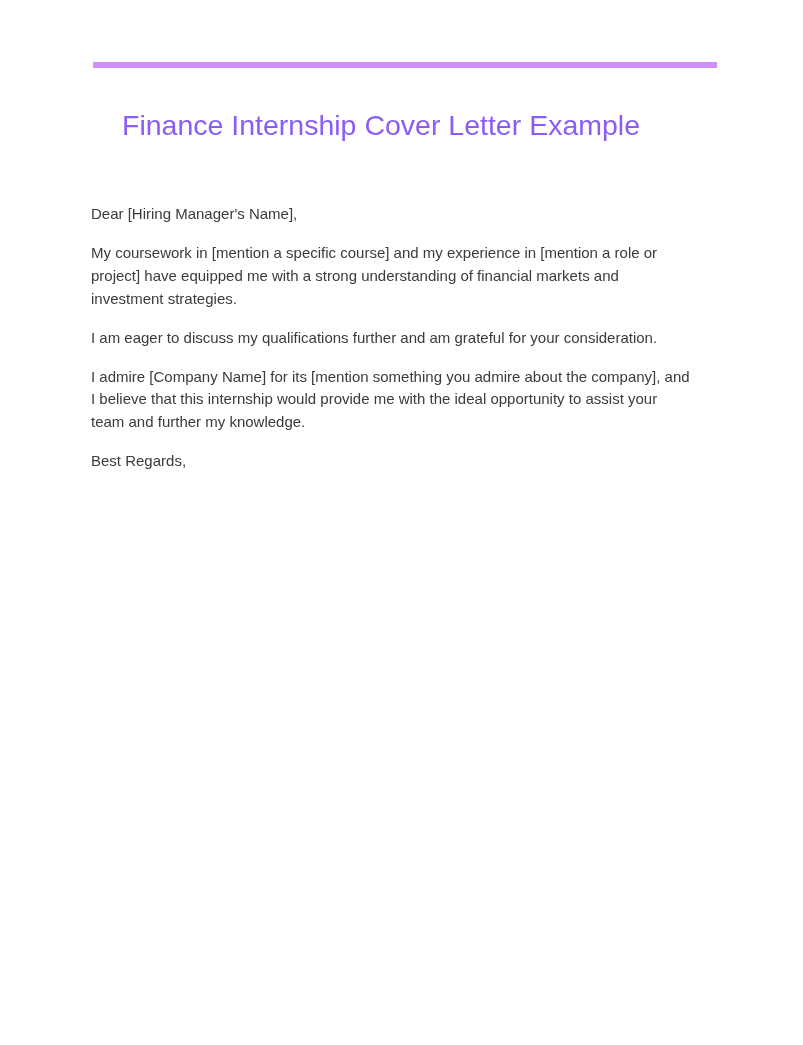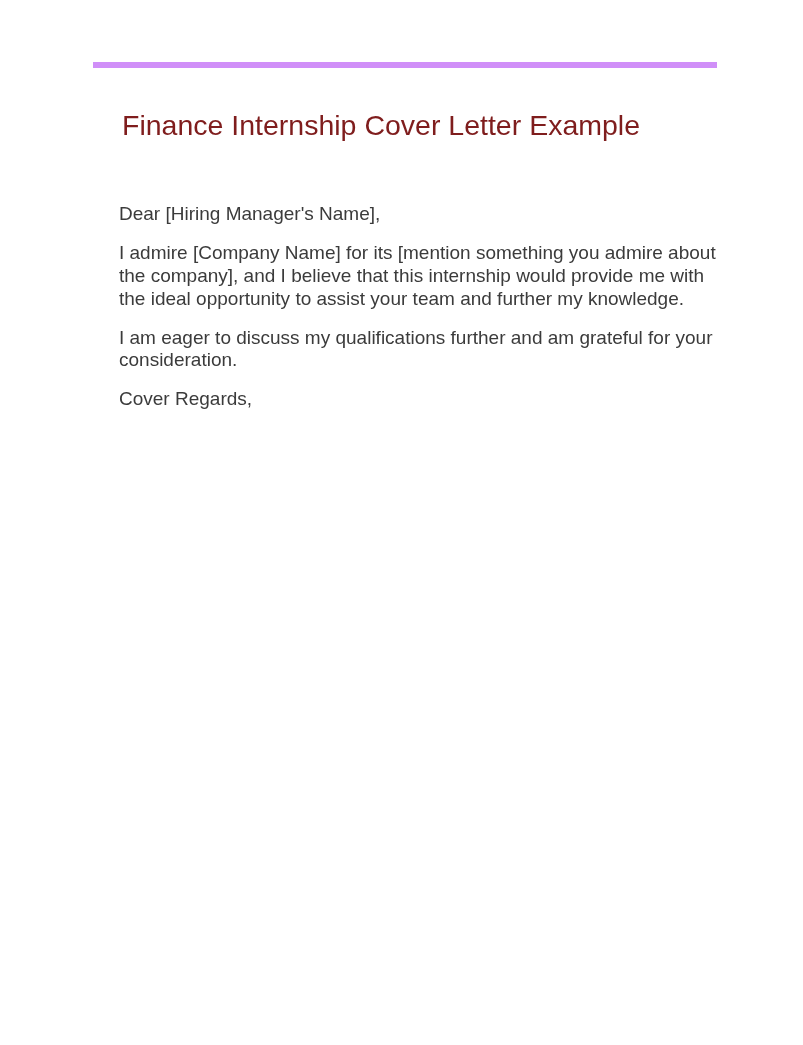--- a/index.html
+++ b/index.html
@@ -22,43 +22,43 @@
       height: 6px;
       background: #d08ff8;
     }
     .title {
       position: absolute;
       left: 122px;
       top: 106px;
       margin: 0;
       font-size: 28.5px;
       font-weight: normal;
-      color: #7f1d1d;
+      color: #8b5cf6;
       line-height: 38px;
       white-space: nowrap;
     }
     .letter {
       position: absolute;
       left: 91px;
       top: 203px;
       width: 600px;
-      font-size: 19px;
+      font-size: 15px;
       line-height: 22.8px;
       color: #3b3b3b;
-      margin-left: 28px;
     }
     .letter p {
       margin: 0 0 16.2px 0;
     }
   </style>
 </head>
 <body>
 
 <div class="accent-bar"></div>
 
 <h1 class="title">Finance Internship Cover Letter Example</h1>
 
 <div class="letter">
   <p>Dear [Hiring Manager's Name],</p>
+  <p>My coursework in [mention a specific course] and my experience in [mention a role or project] have equipped me with a strong understanding of financial markets and investment strategies.</p>
+  <p>I am eager to discuss my qualifications further and am grateful for your consideration.</p>
   <p>I admire [Company Name] for its [mention something you admire about the company], and I believe that this internship would provide me with the ideal opportunity to assist your team and further my knowledge.</p>
-  <p>I am eager to discuss my qualifications further and am grateful for your consideration.</p>
-  <p>Cover Regards,</p>
+  <p>Best Regards,</p>
 </div>
 
 </body></html>

